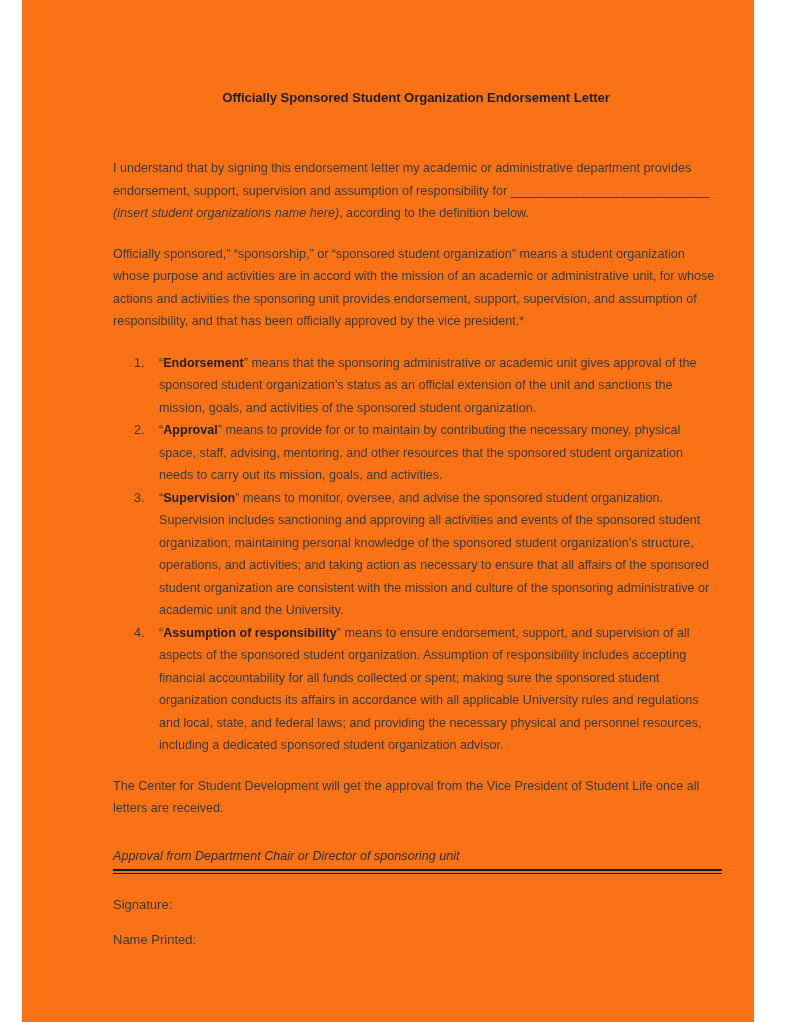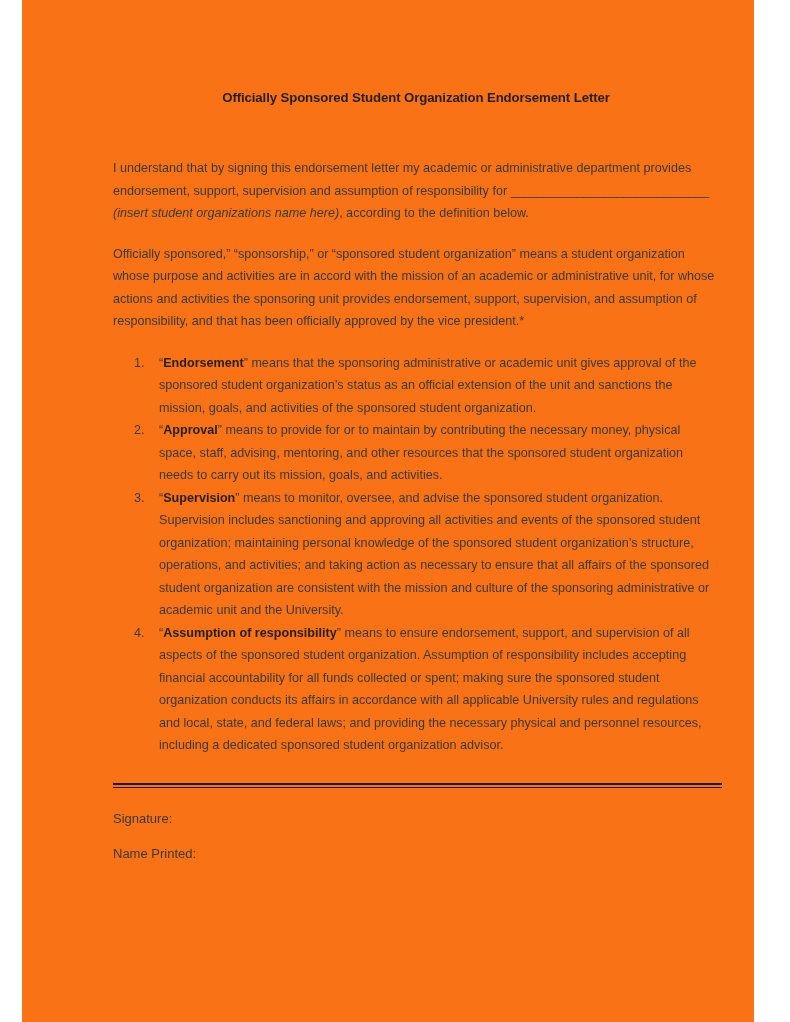--- a/index.html
+++ b/index.html
@@ -129,22 +129,24 @@
         <span class="num">2.</span><span>“</span><strong>Approval</strong><span>” means to provide for or to maintain by contributing the necessary money, physical space, staff, advising, mentoring, and other resources that the sponsored student organization needs to carry out its mission, goals, and activities.</span>
       </li>
       <li>
         <span class="num">3.</span><span>“</span><strong>Supervision</strong><span>” means to monitor, oversee, and advise the sponsored student organization. Supervision includes sanctioning and approving all activities and events of the sponsored student organization; maintaining personal knowledge of the sponsored student organization’s structure, operations, and activities; and taking action as necessary to ensure that all affairs of the sponsored student organization are consistent with the mission and culture of the sponsoring administrative or academic unit and the University.</span>
       </li>
       <li>
         <span class="num">4.</span><span>“</span><strong>Assumption of responsibility</strong><span>” means to ensure endorsement, support, and supervision of all aspects of the sponsored student organization. Assumption of responsibility includes accepting financial accountability for all funds collected or spent; making sure the sponsored student organization conducts its affairs in accordance with all applicable University rules and regulations and local, state, and federal laws; and providing the necessary physical and personnel resources, including a dedicated sponsored student organization advisor.</span>
       </li>
     </ol>
 
+    <p class="para para-closing">The Center for Student Development will get the approval from the Vice President of Student Life once all letters are received.</p>
 
     <div class="approval-block">
+      <div class="approval-label">Approval from Department Chair or Director of sponsoring unit</div>
       <div class="double-rule"></div>
     </div>
 
     <div class="sig-list">
       <div class="sig-row">Signature:</div>
       <div class="sig-row">Name Printed:</div>
 
     </div>
 
   </div>

